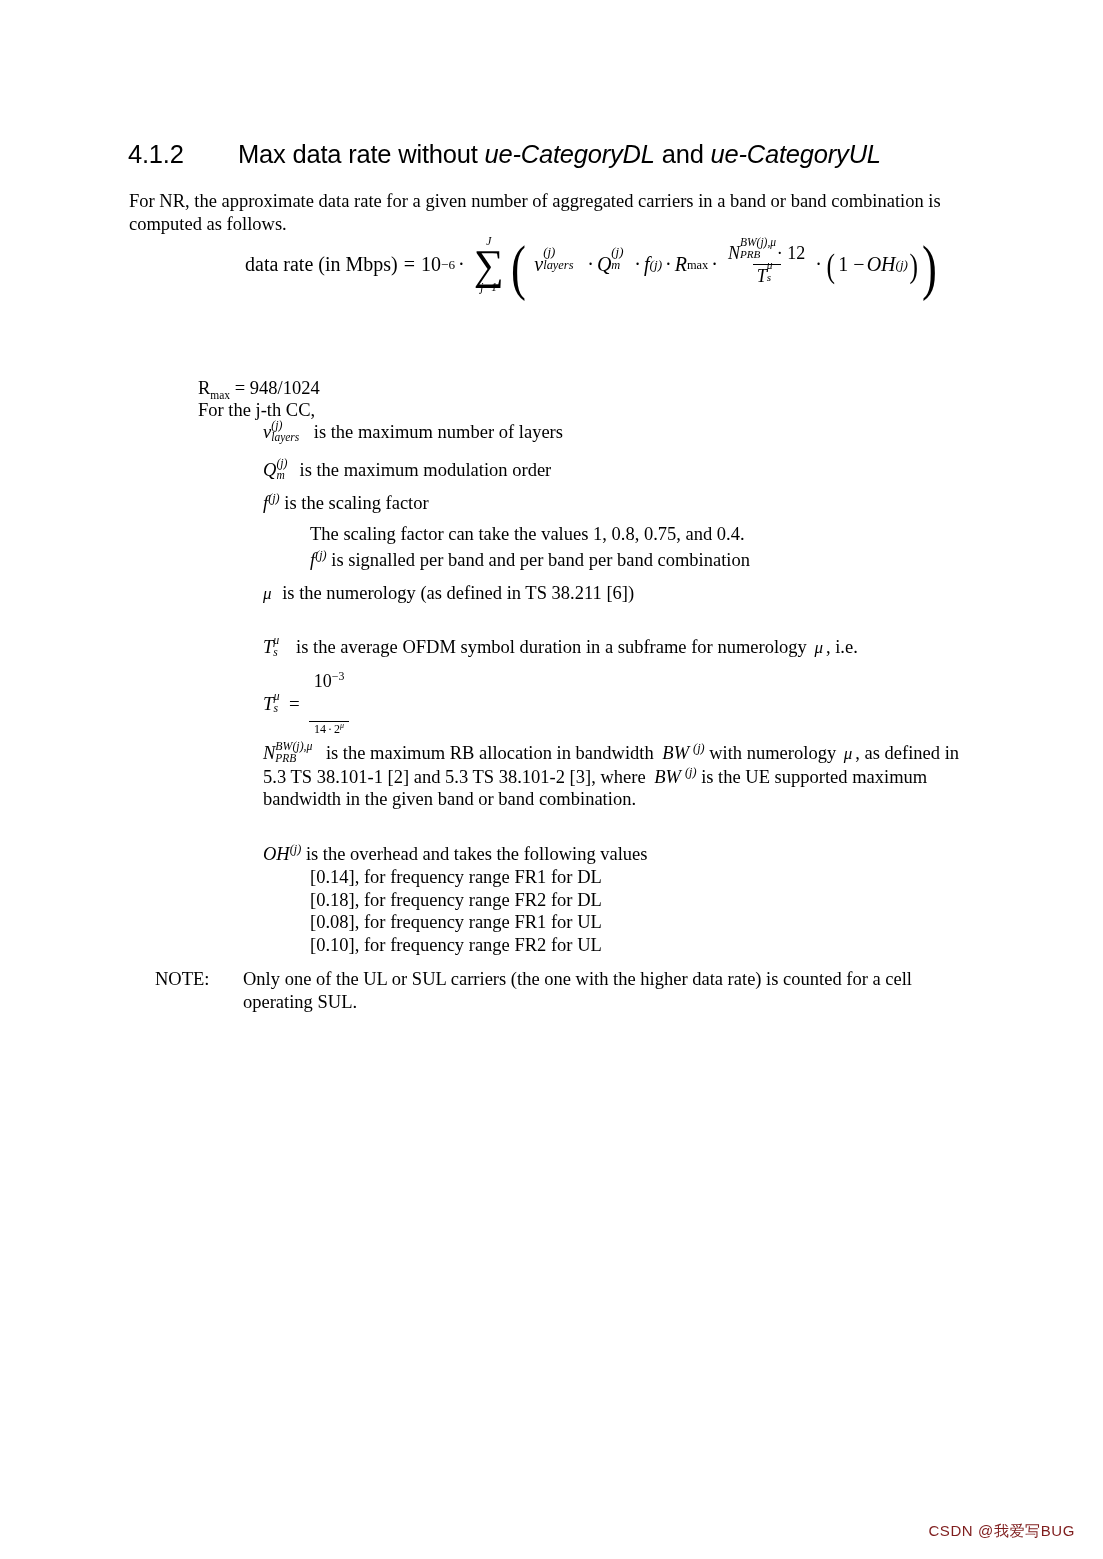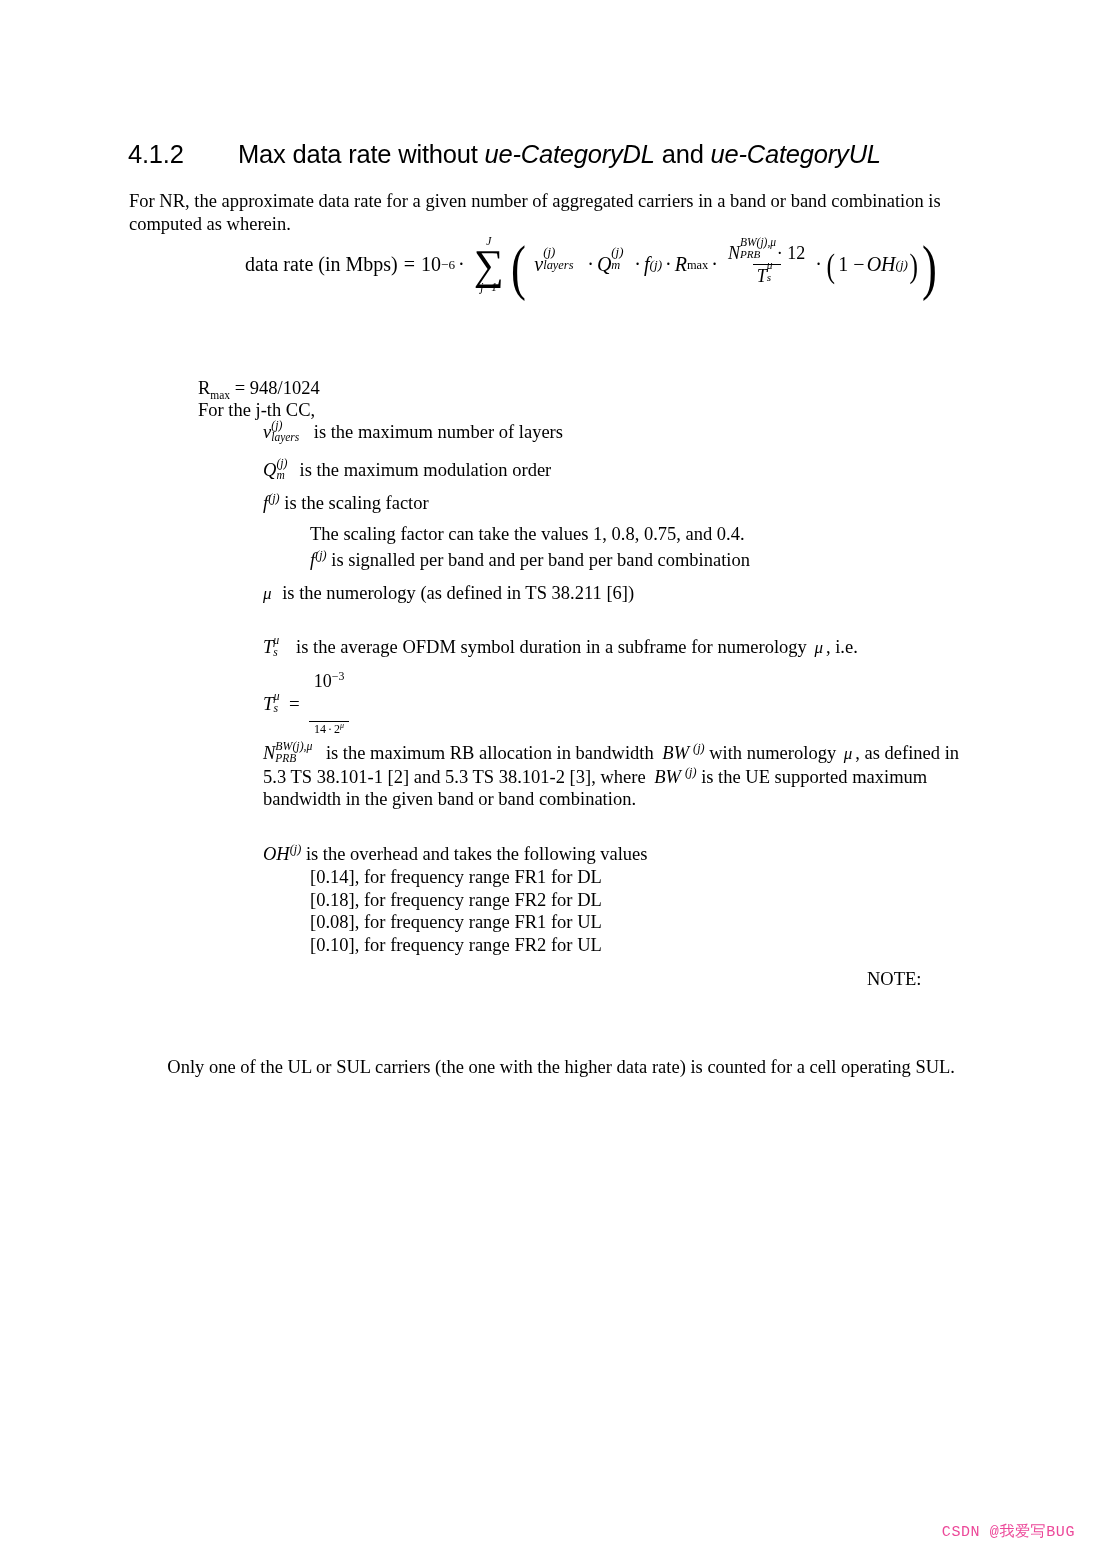--- a/index.html
+++ b/index.html
@@ -239,58 +239,57 @@
   }
   .tail-note {
     font-size: 18.5px;
     position: relative;
     top: 10px;
   }
 
   
   .note-row {
     display: flex;
-    align-items: flex-end;
-    flex-direction: column;
+    align-items: flex-start;
   }
   .note-label {
     width: 88px;
     flex: 0 0 88px;
     font-size: 18.5px;
   }
   .note-text {
     flex: 1;
     font-size: 18.5px;
     line-height: 23px;
   }
 
   .oh-line { display: block; }
 
   
   .watermark {
     position: absolute;
     right: 28px;
     bottom: 18px;
-    font-family: Liberation Mono, monospace;
+    font-family: Liberation Sans, sans-serif;
     font-size: 15px;
-    color: #ec4899;
+    color: #7f1d1d;
     letter-spacing: 0.6px;
     white-space: nowrap;
   }
 </style>
 </head>
 <body>
 
 <div class="page">
 
   <div class="section-heading">
     <span class="num">4.1.2</span><span>Max data rate without </span><span class="ital">ue-CategoryDL</span><span> and </span><span class="ital">ue-CategoryUL</span>
   </div>
 
-  <div class="body-block p-intro">For NR, the approximate data rate for a given number of aggregated carriers in a band or band combination is computed as wherein.</div>
+  <div class="body-block p-intro">For NR, the approximate data rate for a given number of aggregated carriers in a band or band combination is computed as follows.</div>
 
   <div class="formula-main">
     <span class="lhs">data rate (in Mbps)</span>
     <span style="margin:0 6px">=</span>
     <span>10</span>
       <span class="sup">−6</span>
     <span class="dotop">·</span>
 
     <span class="sigma-wrap">
       <span class="lim">J</span>

